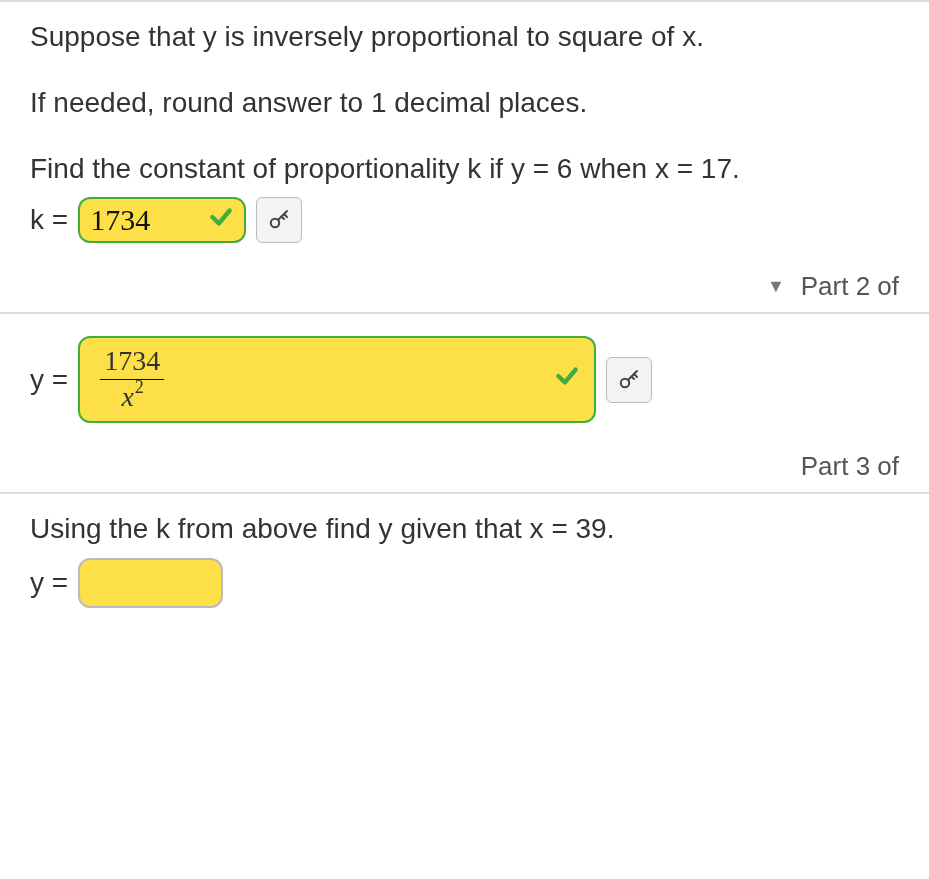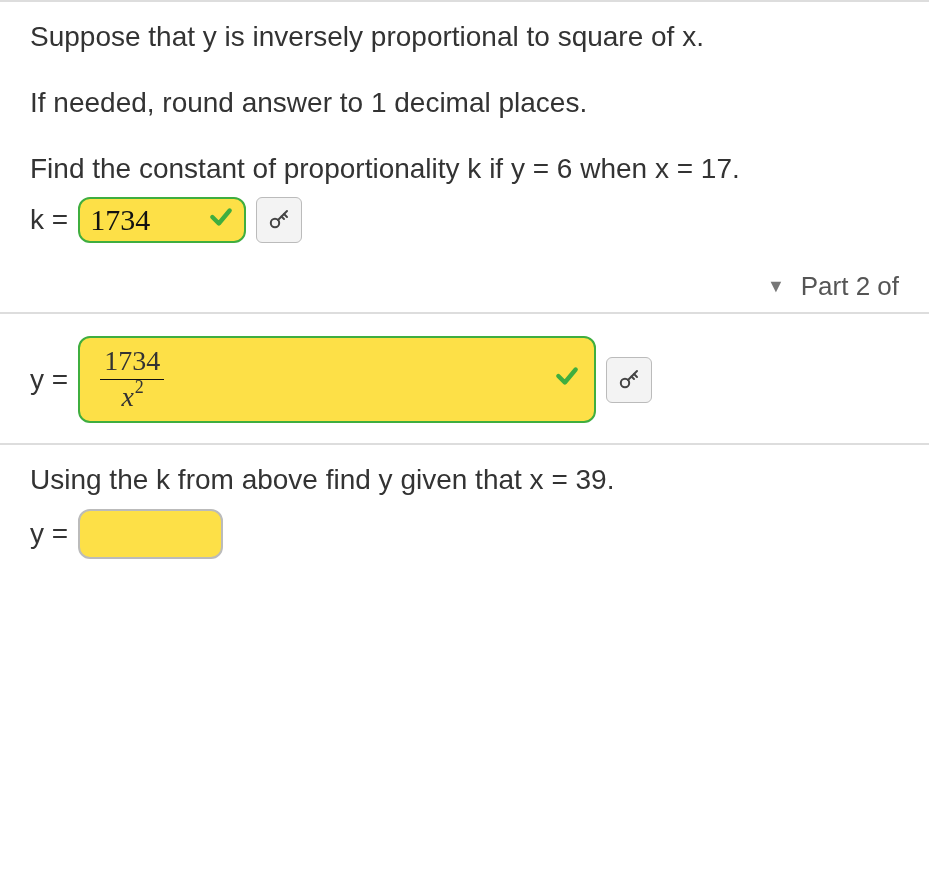--- a/index.html
+++ b/index.html
@@ -194,20 +194,23 @@
         <svg viewBox="0 0 24 24">
           <circle cx="8" cy="15" r="4.2" fill="none" stroke="#444" stroke-width="2"></circle>
           <line x1="11" y1="12" x2="20" y2="3" stroke="#444" stroke-width="2" stroke-linecap="round"></line>
           <line x1="17" y1="6" x2="20" y2="9" stroke="#444" stroke-width="2" stroke-linecap="round"></line>
           <line x1="14.5" y1="8.5" x2="17" y2="11" stroke="#444" stroke-width="2" stroke-linecap="round"></line>
         </svg>
       </div>
     </div>
   </div>
 
+  <div class="part-header">
+    <span>Part 3 of</span>
+  </div>
 </div>
 
 <hr class="divider">
 
 <div class="container">
 
   <div class="part-body" style="padding-bottom:8px;">
     <p class="prompt last">Using the k from above find y given that x = 39.</p>
     <div class="answer-row">
       <span class="var-label">y =</span>

